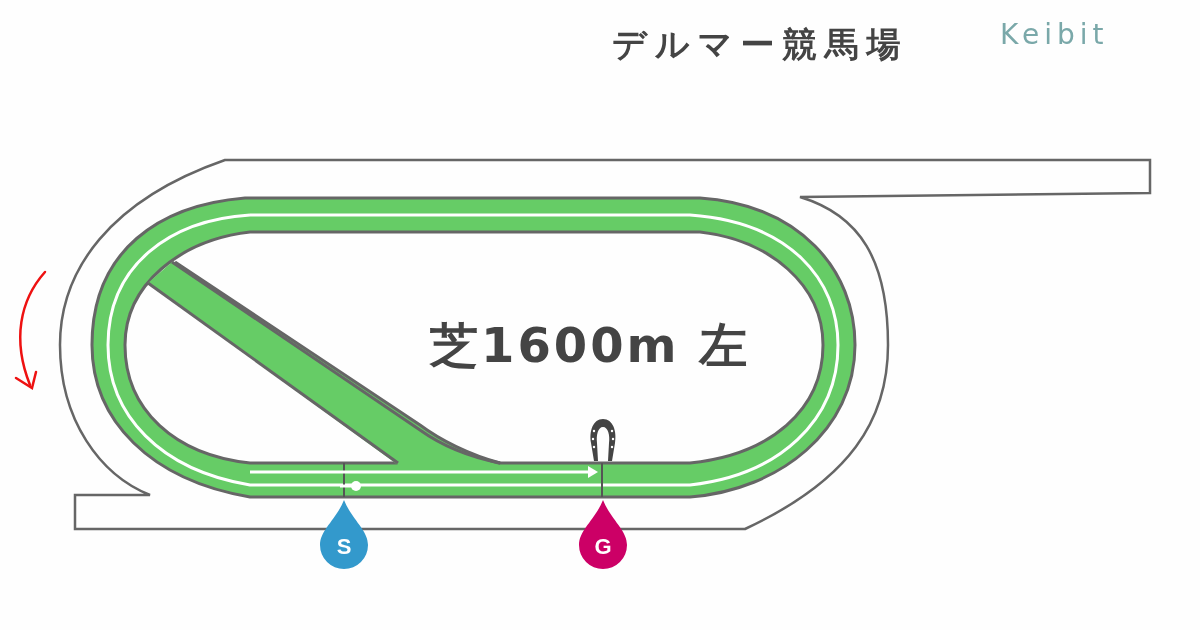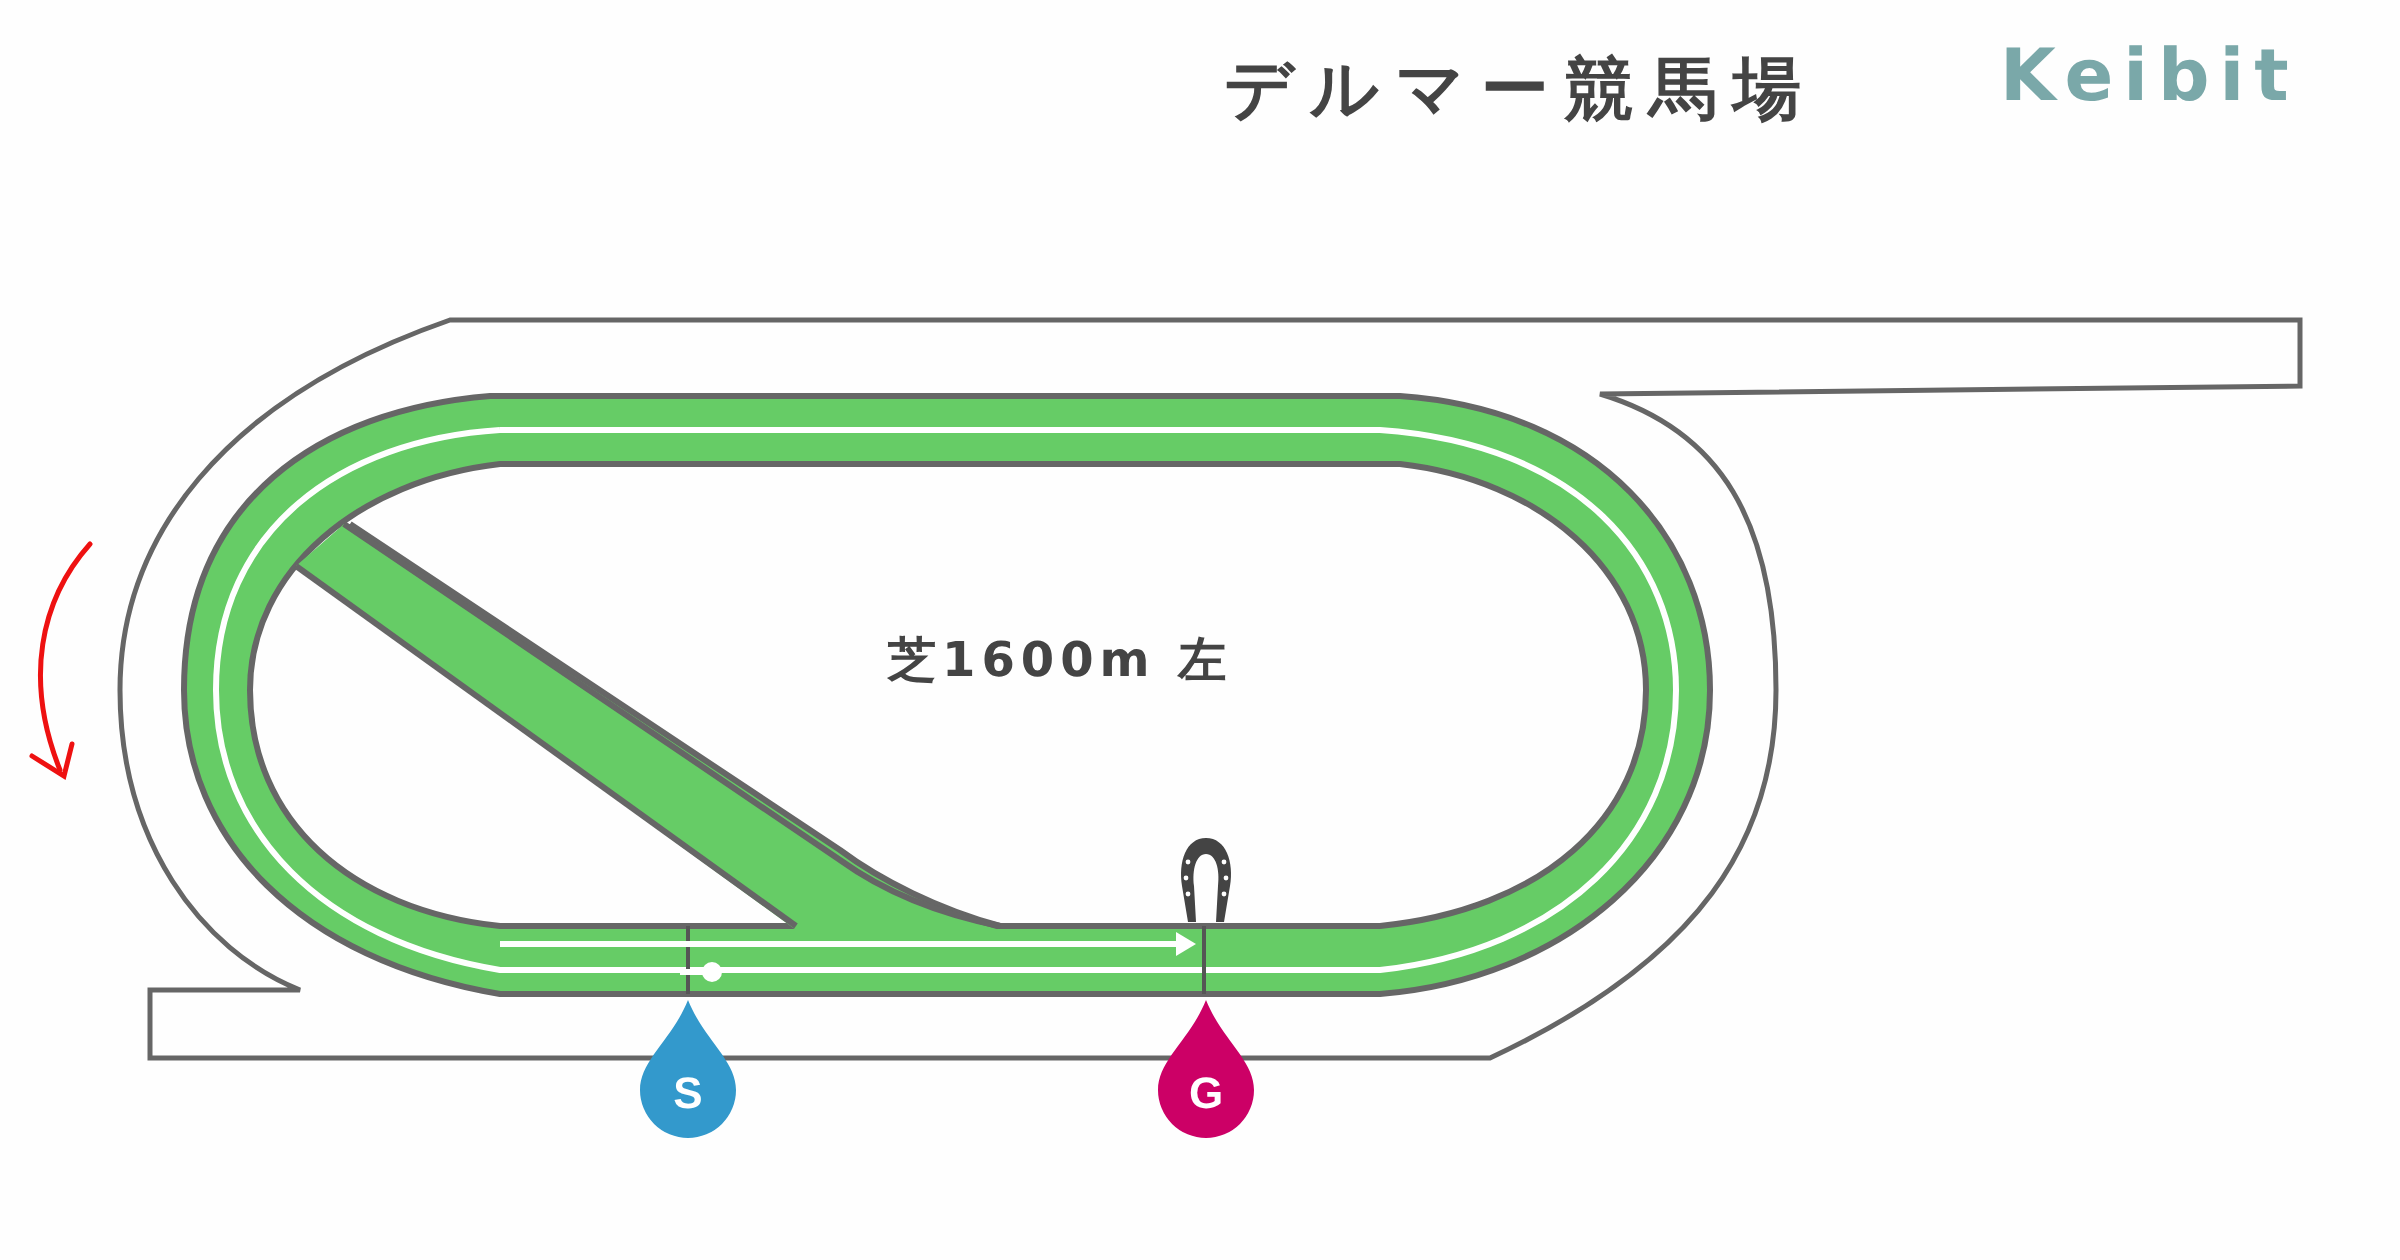--- a/index.html
+++ b/index.html
@@ -1,19 +1,19 @@
 <!DOCTYPE html>
 <html><head>
 <meta charset="utf-8">
 <style>
   html, body { margin: 0; padding: 0; background: #fefefe; }
   body { width: 1200px; height: 630px; position: relative; overflow: hidden; font-family: "DejaVu Sans", sans-serif; }
   .header-title { position: absolute; left: 612px; top: 22px; font-size: 34px; font-weight: bold; color: #444444; letter-spacing: 8px; white-space: nowrap; }
-  .brand { position: absolute; left: 1000px; top: 18px; font-size: 36px; color: #7aa8a9; letter-spacing: 5px; font-family: "DejaVu Sans", sans-serif; font-weight: 700; white-space: nowrap; }
-  .course-label { position: absolute; left: 444px; top: 314px; font-size: 24px; font-weight: bold; color: #444444; letter-spacing: 3px; white-space: nowrap; }
+  .brand { position: absolute; left: 1000px; top: 18px; font-size: 28px; color: #7aa8a9; letter-spacing: 5px; font-family: "DejaVu Sans", sans-serif; font-weight: 400; white-space: nowrap; }
+  .course-label { position: absolute; left: 430px; top: 314px; font-size: 48px; font-weight: bold; color: #444444; letter-spacing: 3px; white-space: nowrap; }
   svg.map { position: absolute; left: 0; top: 0; }
   .marker-text { font-family: "Liberation Sans", sans-serif; font-weight: bold; font-size: 22px; fill: #ffffff; }
 </style>
 </head>
 <body>
 
 <div class="header-title">デルマー競馬場</div>
 <div class="brand">Keibit</div>
 
 <svg class="map" width="1200" height="630" viewBox="0 0 1200 630">

